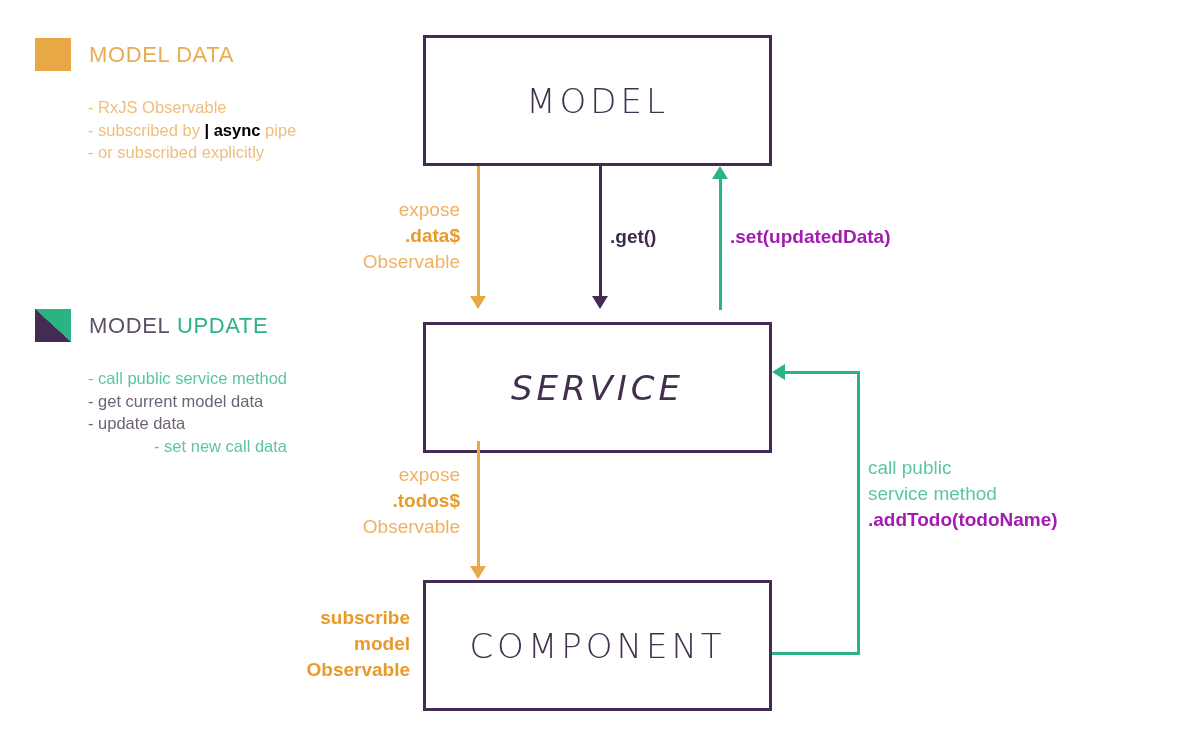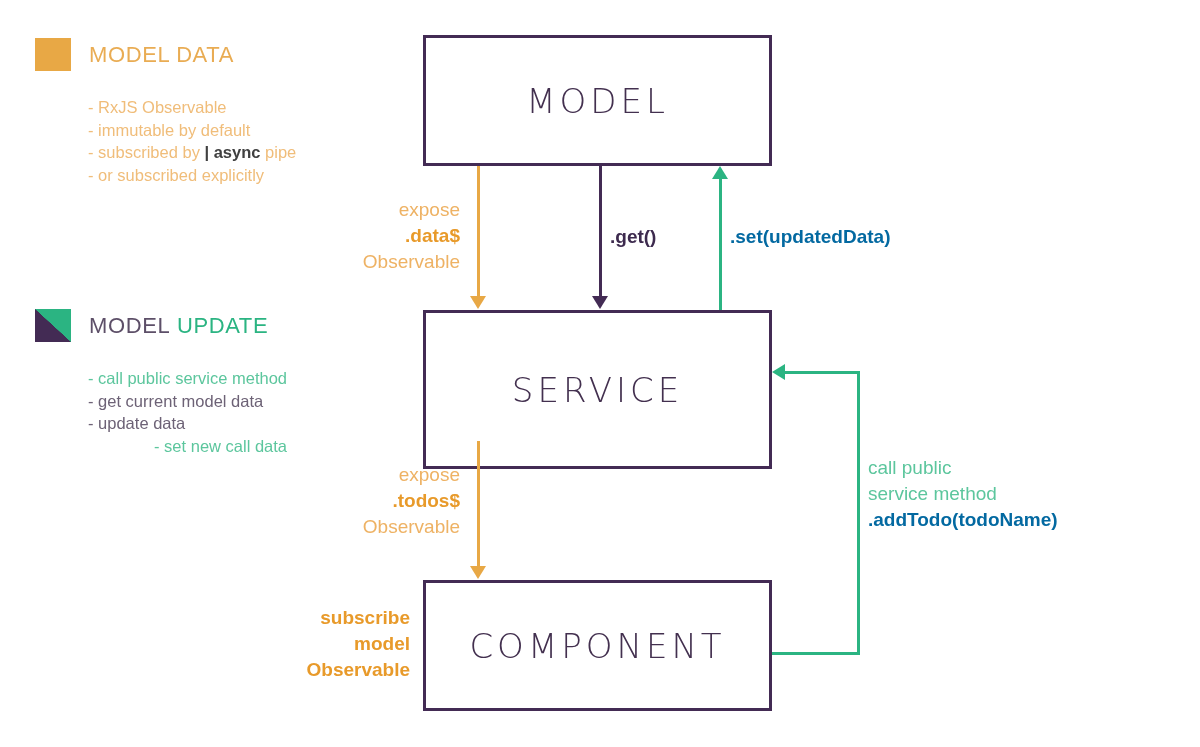--- a/index.html
+++ b/index.html
@@ -59,21 +59,21 @@
     left: 53px;
     top: 58px;
     font-size: 16.5px;
     line-height: 22.5px;
     white-space: nowrap;
   }
   .legend-list div { font-weight: 400; }
   .li-orange { color: #f0bd7a; }
   .li-green  { color: #5cc69d; text-align: right; }
   .li-purple { color: #6d6276; }
-  .li-orange b { color: #404040; font-weight: 700; }
+  .li-orange b { color: #000000; font-weight: 700; }
 
   
   .node-box {
     position: absolute;
     border: 3px solid #432b54;
     background: #ffffff;
     box-sizing: border-box;
     display: flex;
     align-items: center;
     justify-content: center;
@@ -125,42 +125,39 @@
     position: absolute;
     font-size: 19px;
     line-height: 26px;
     white-space: nowrap;
   }
   .edge-label.right-align { text-align: right; }
   .el-orange-light { color: #eeb264; }
   .el-orange-bold  { color: #e89a2a; font-weight: 700; }
   .el-purple-bold  { color: #3d2a4e; font-weight: 700; }
   .el-green-light  { color: #5cc69d; }
-  .el-green-bold   { color: #0369a1; font-weight: 700; }
+  .el-green-bold   { color: #a21caf; font-weight: 700; }
 </style>
 </head>
 <body>
 
 <div class="stage">
 
   <div class="legend" style="left:35px; top:38px; width:330px; height:150px;">
     <div class="legend-head">
       <div class="swatch swatch-solid"></div>
       <div class="legend-title">
         <span class="t-orange">MODEL DATA</span>
       </div>
     </div>
     <div class="legend-list">
       <div class="li-orange">
         <span>- </span><span>RxJS Observable</span>
       </div>
       <div class="li-orange">
-        <span>- </span><span>immutable by default</span>
-      </div>
-      <div class="li-orange">
         <span>- </span><span>subscribed by </span><b>| async</b><span> pipe</span>
       </div>
       <div class="li-orange">
         <span>- </span><span>or subscribed explicitly</span>
       </div>
     </div>
   </div>
 
   <div class="legend" style="left:35px; top:309px; width:330px; height:150px;">
     <div class="legend-head">
@@ -182,21 +179,21 @@
       <div class="li-green">
         <span>- </span><span>set new call data</span>
       </div>
     </div>
   </div>
 
   <div class="node-box" style="left:423px; top:35px; width:349px; height:131px;">
     <span class="node-label">MODEL</span>
   </div>
 
-  <div class="node-box" style="left:423px; top:310px; width:349px; height:159px;">
+  <div class="node-box" style="left:423px; top:322px; width:349px; height:131px;font-style:italic;">
     <span class="node-label">SERVICE</span>
   </div>
 
   <div class="node-box" style="left:423px; top:580px; width:349px; height:131px;">
     <span class="node-label">COMPONENT</span>
   </div>
 
   <div class="conn">
     <div class="vline c-orange" style="left:477px; top:166px; height:132px;"></div>
     <div class="arrow-head ah-down-orange" style="left:470px; top:296px;"></div>

